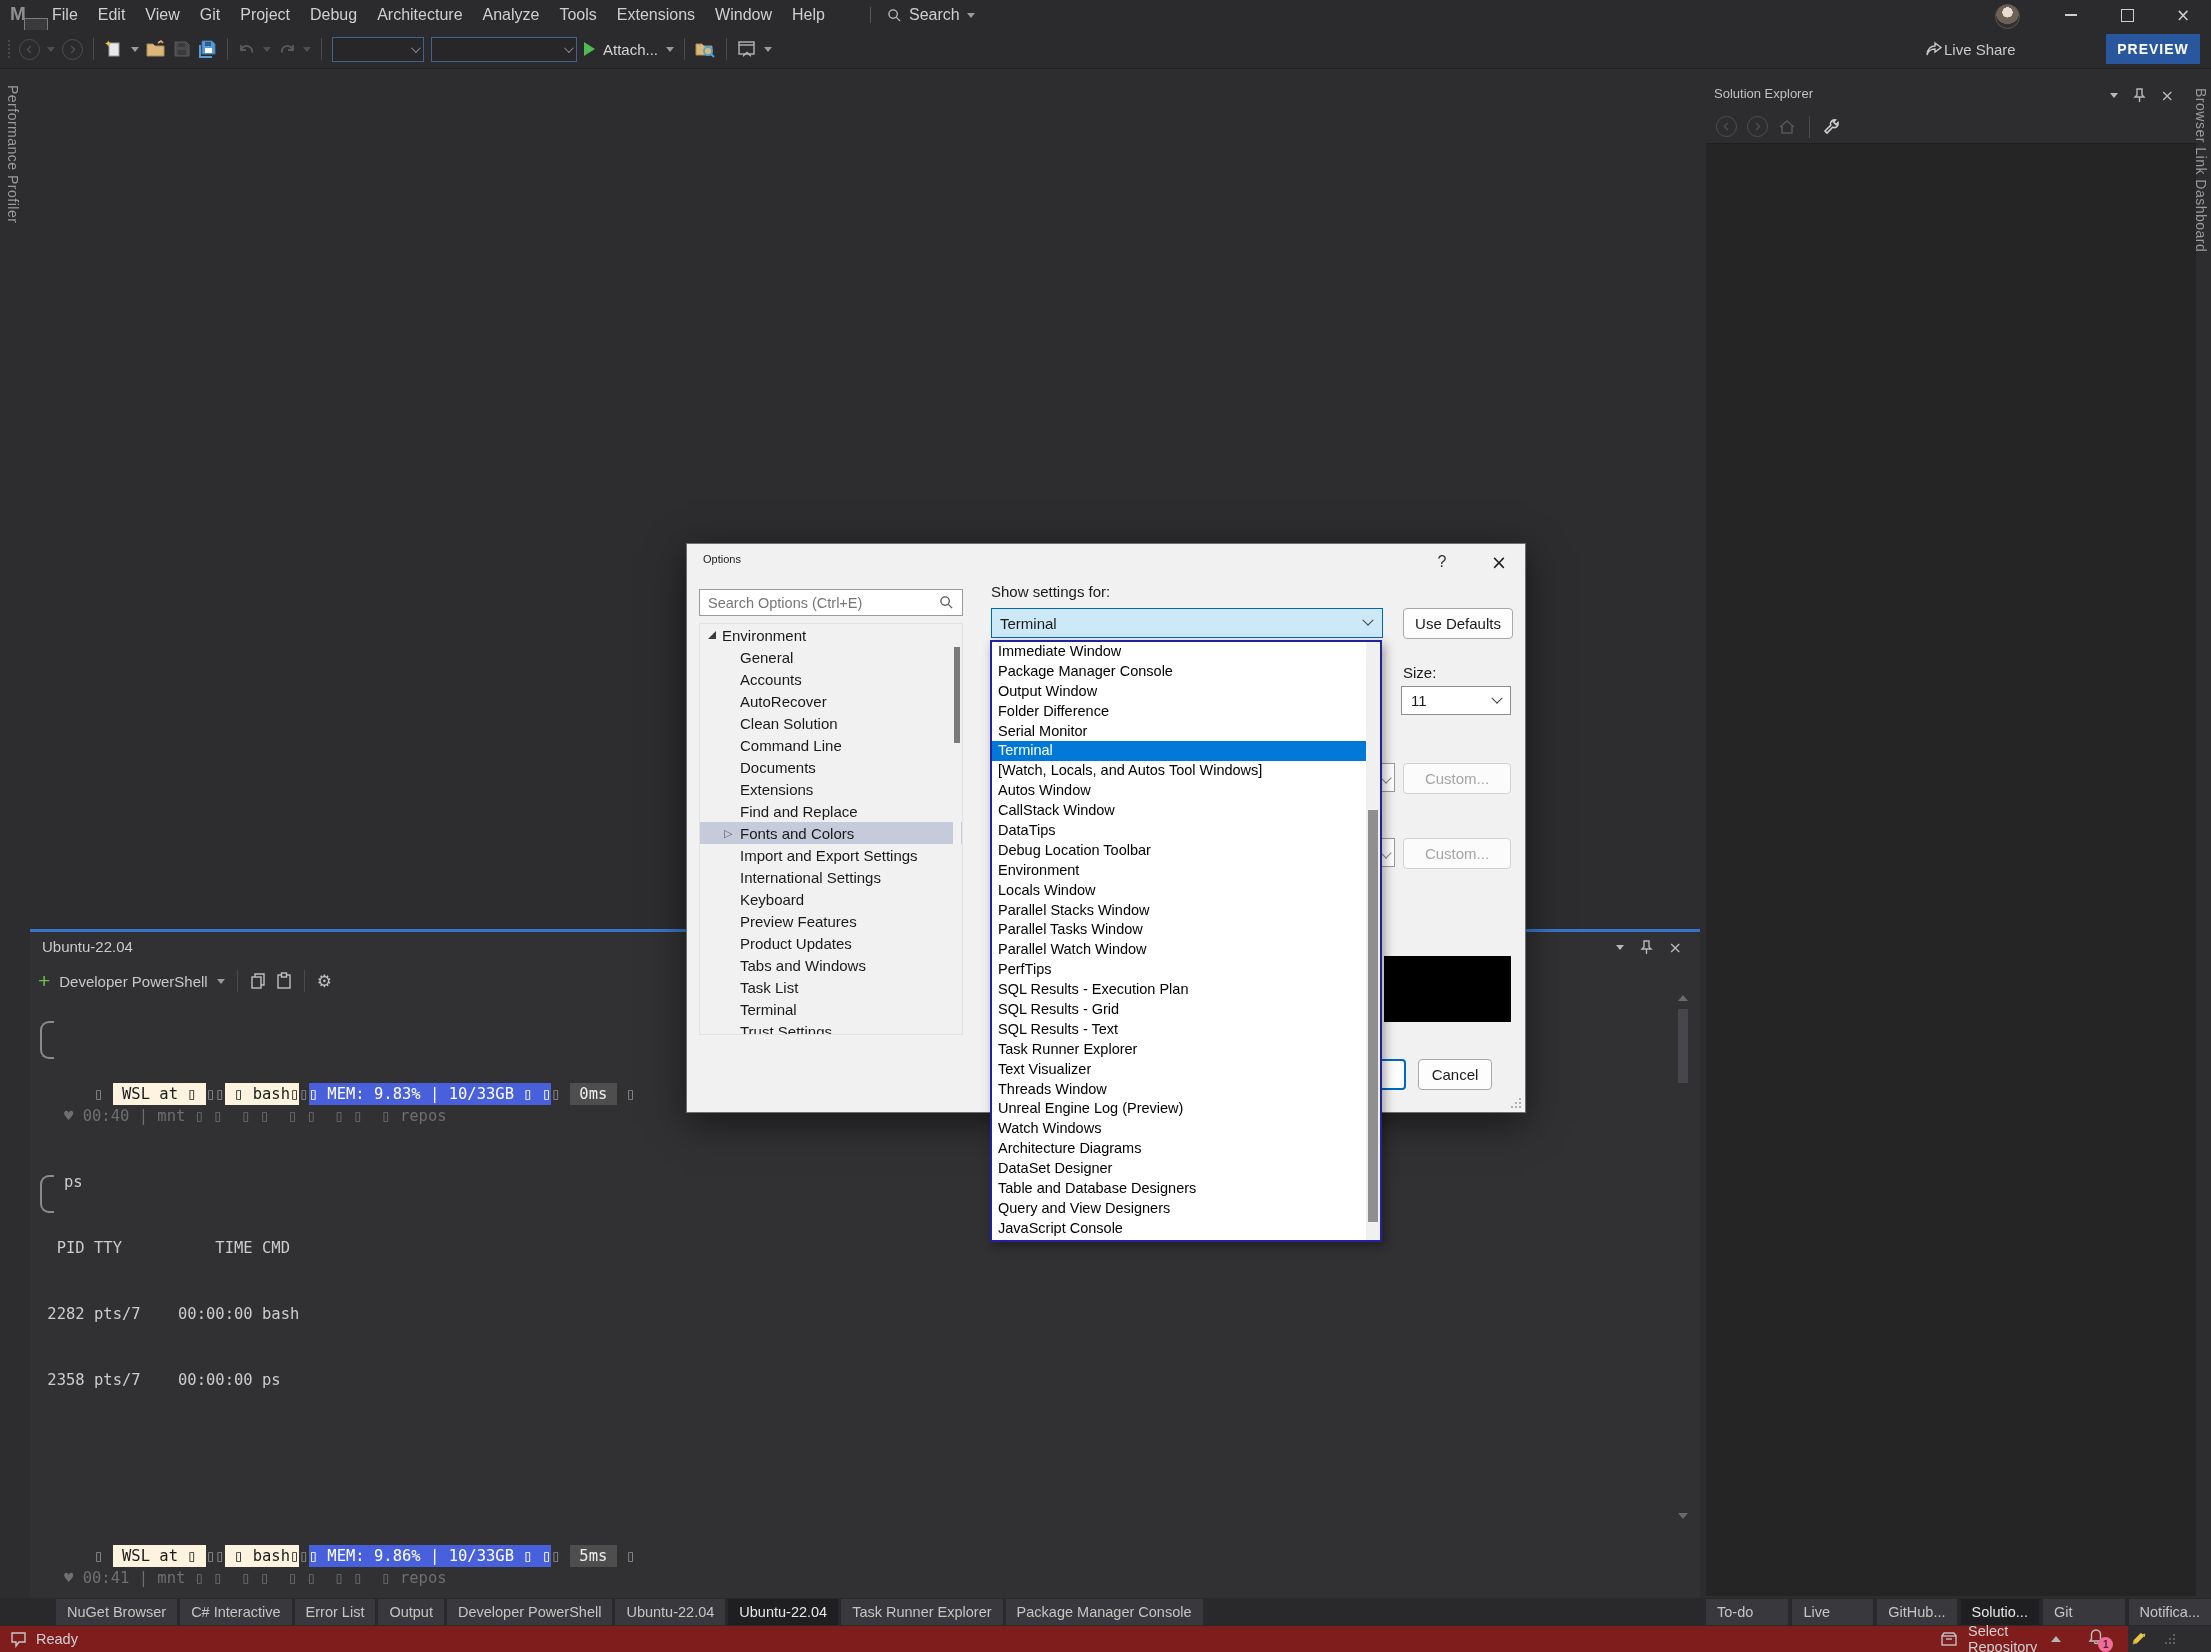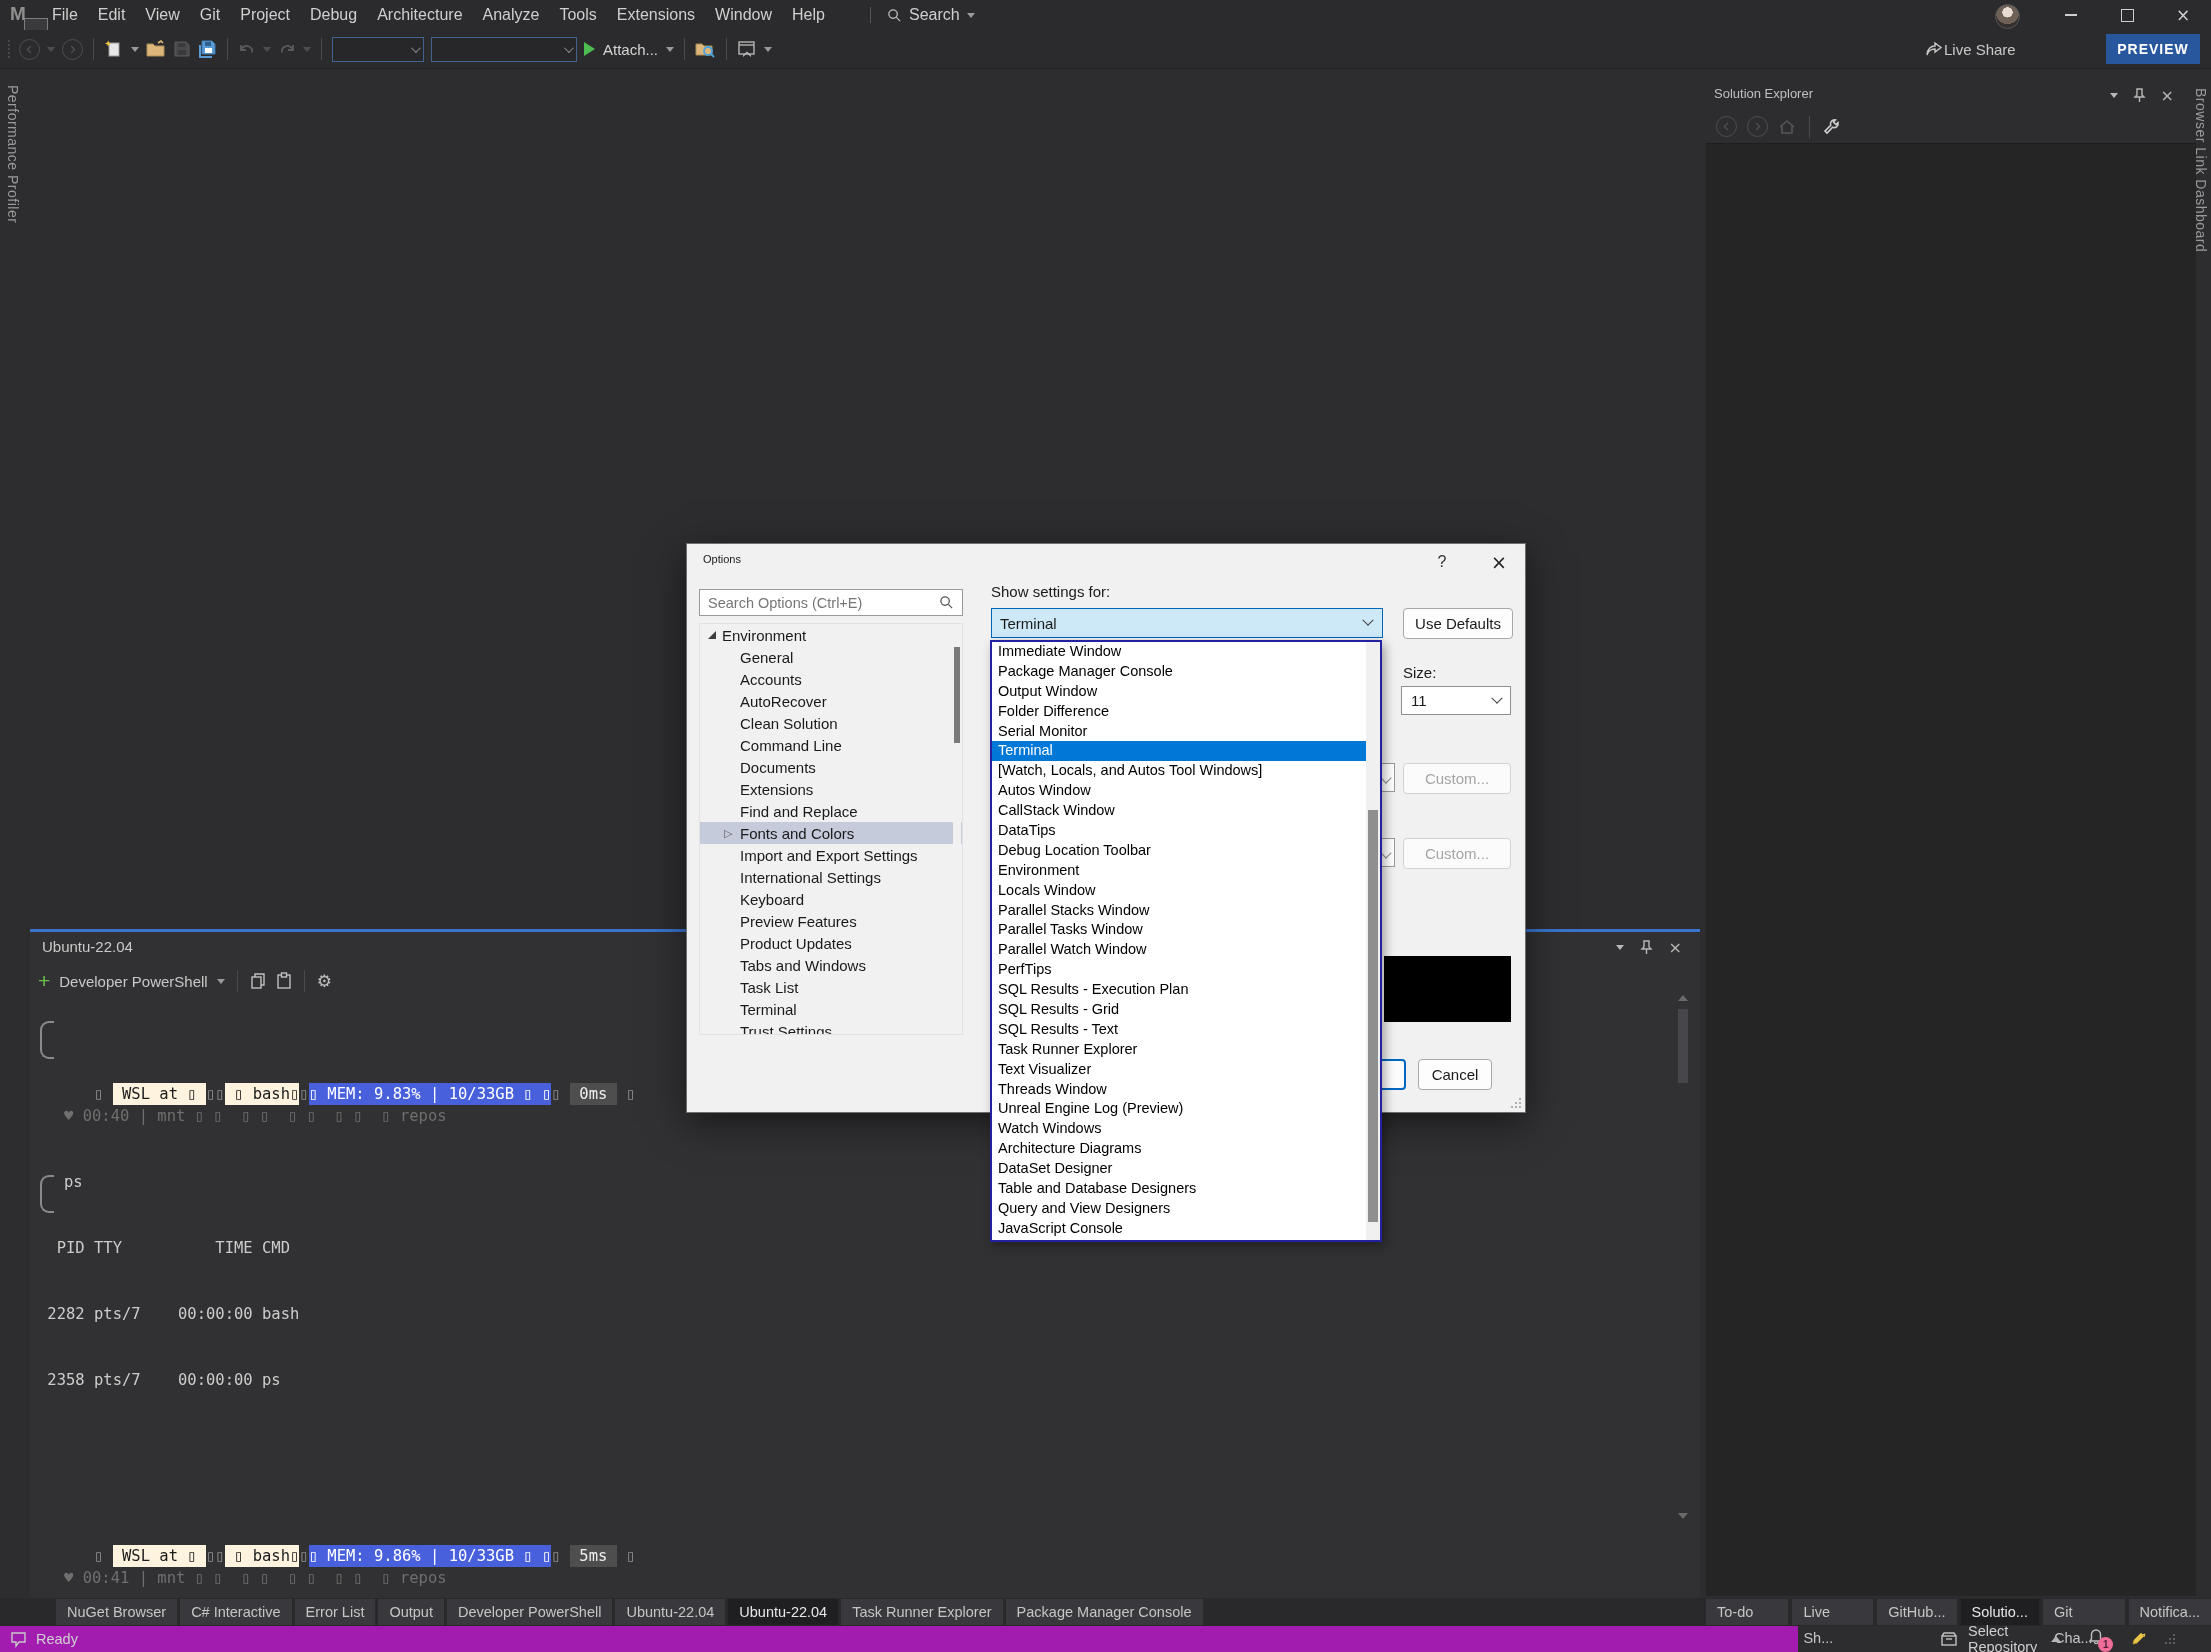--- a/index.html
+++ b/index.html
@@ -98,21 +98,21 @@
   .tri-dn{width:0;height:0;border-left:5px solid transparent;border-right:5px solid transparent;
           border-top:6px solid #6a6a6a;position:absolute;bottom:0;}
   .term-thumb{position:absolute;left:0;top:14px;width:10px;height:74px;background:#47474b;}
 
   
   #bottom-tabs{position:absolute;left:0;top:1598px;width:2211px;height:28px;background:#29292b;}
   .tabs-left{position:absolute;left:56px;top:1px;display:flex;gap:3px;}
   .tabs-right{position:absolute;left:1706px;top:1px;display:flex;gap:4px;}
   .btab{height:26px;line-height:26px;padding:0 11px;background:#39393d;color:#c5c5c5;font-size:14.5px;}
   .btab.active{background:#1f1f22;color:#e6e6e6;}
-  #statusbar{position:absolute;left:0;top:1626px;width:1798px;height:26px;background:#a21caf;}
+  #statusbar{position:absolute;left:0;top:1626px;width:2128px;height:26px;background:#7f1d1d;}
   .sb-left{position:absolute;left:10px;top:0;height:26px;display:flex;align-items:center;gap:9px;
            color:#d0d0d0;font-size:14.5px;}
   .sb-right{position:absolute;left:1940px;top:0;height:26px;display:flex;align-items:center;gap:10px;
             color:#cfcfcf;font-size:14.5px;}
   .tri-up-sm{width:0;height:0;border-left:5px solid transparent;border-right:5px solid transparent;
              border-bottom:6px solid #b5b5b5;}
   .bell-wrap{position:relative;width:22px;height:22px;}
   .badge{position:absolute;left:11px;top:9px;width:15px;height:15px;border-radius:50%;background:#f06d98;
          color:#55203c;font-size:10px;font-weight:bold;display:flex;align-items:center;justify-content:center;}
   .sb-grip{display:flex;flex-direction:column;gap:2px;align-items:flex-end;}

